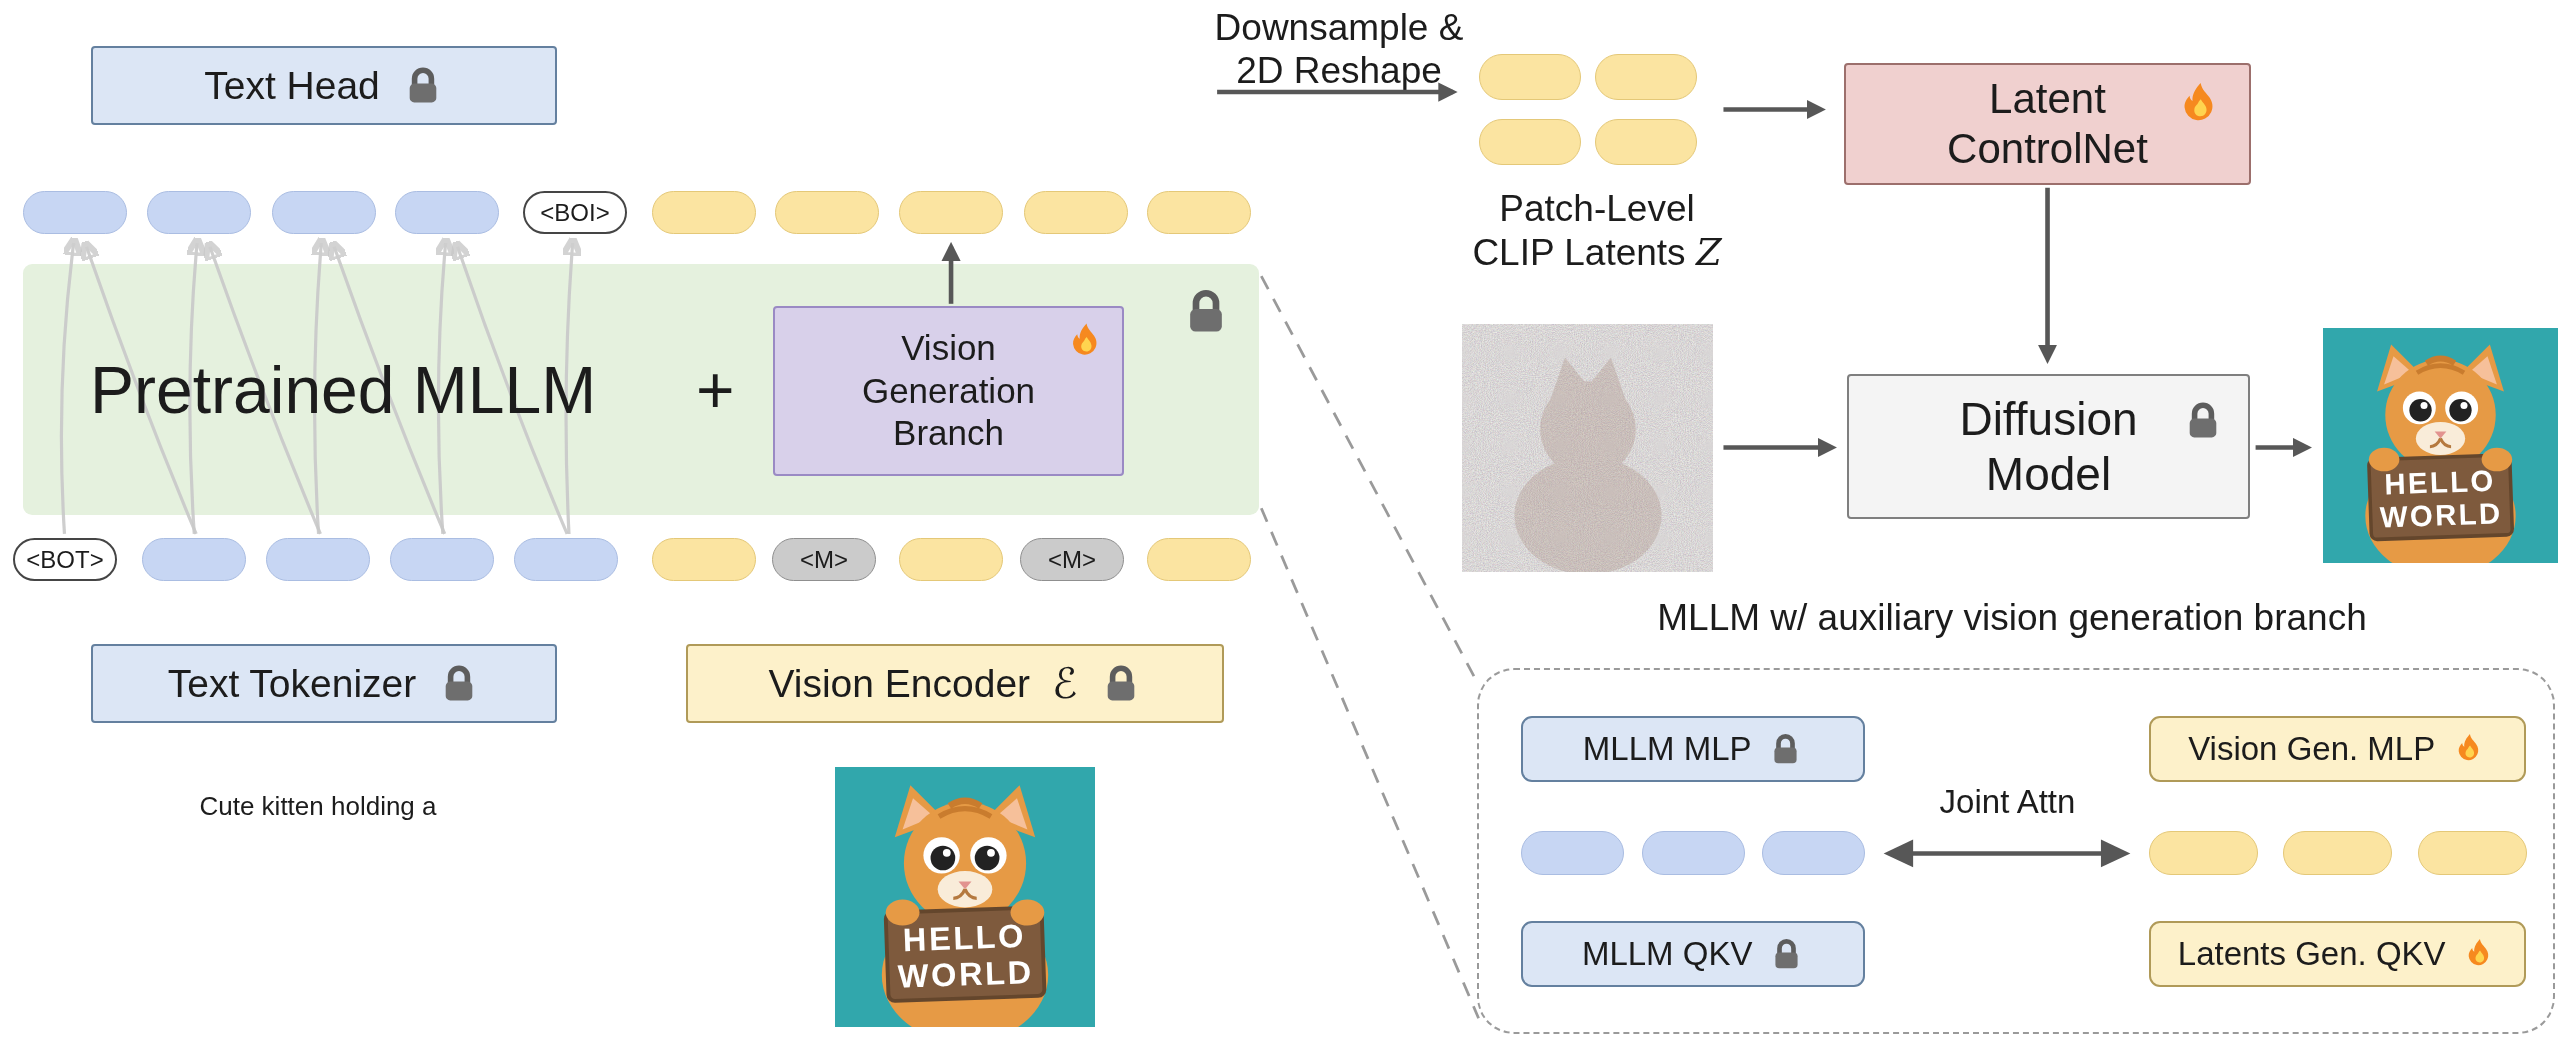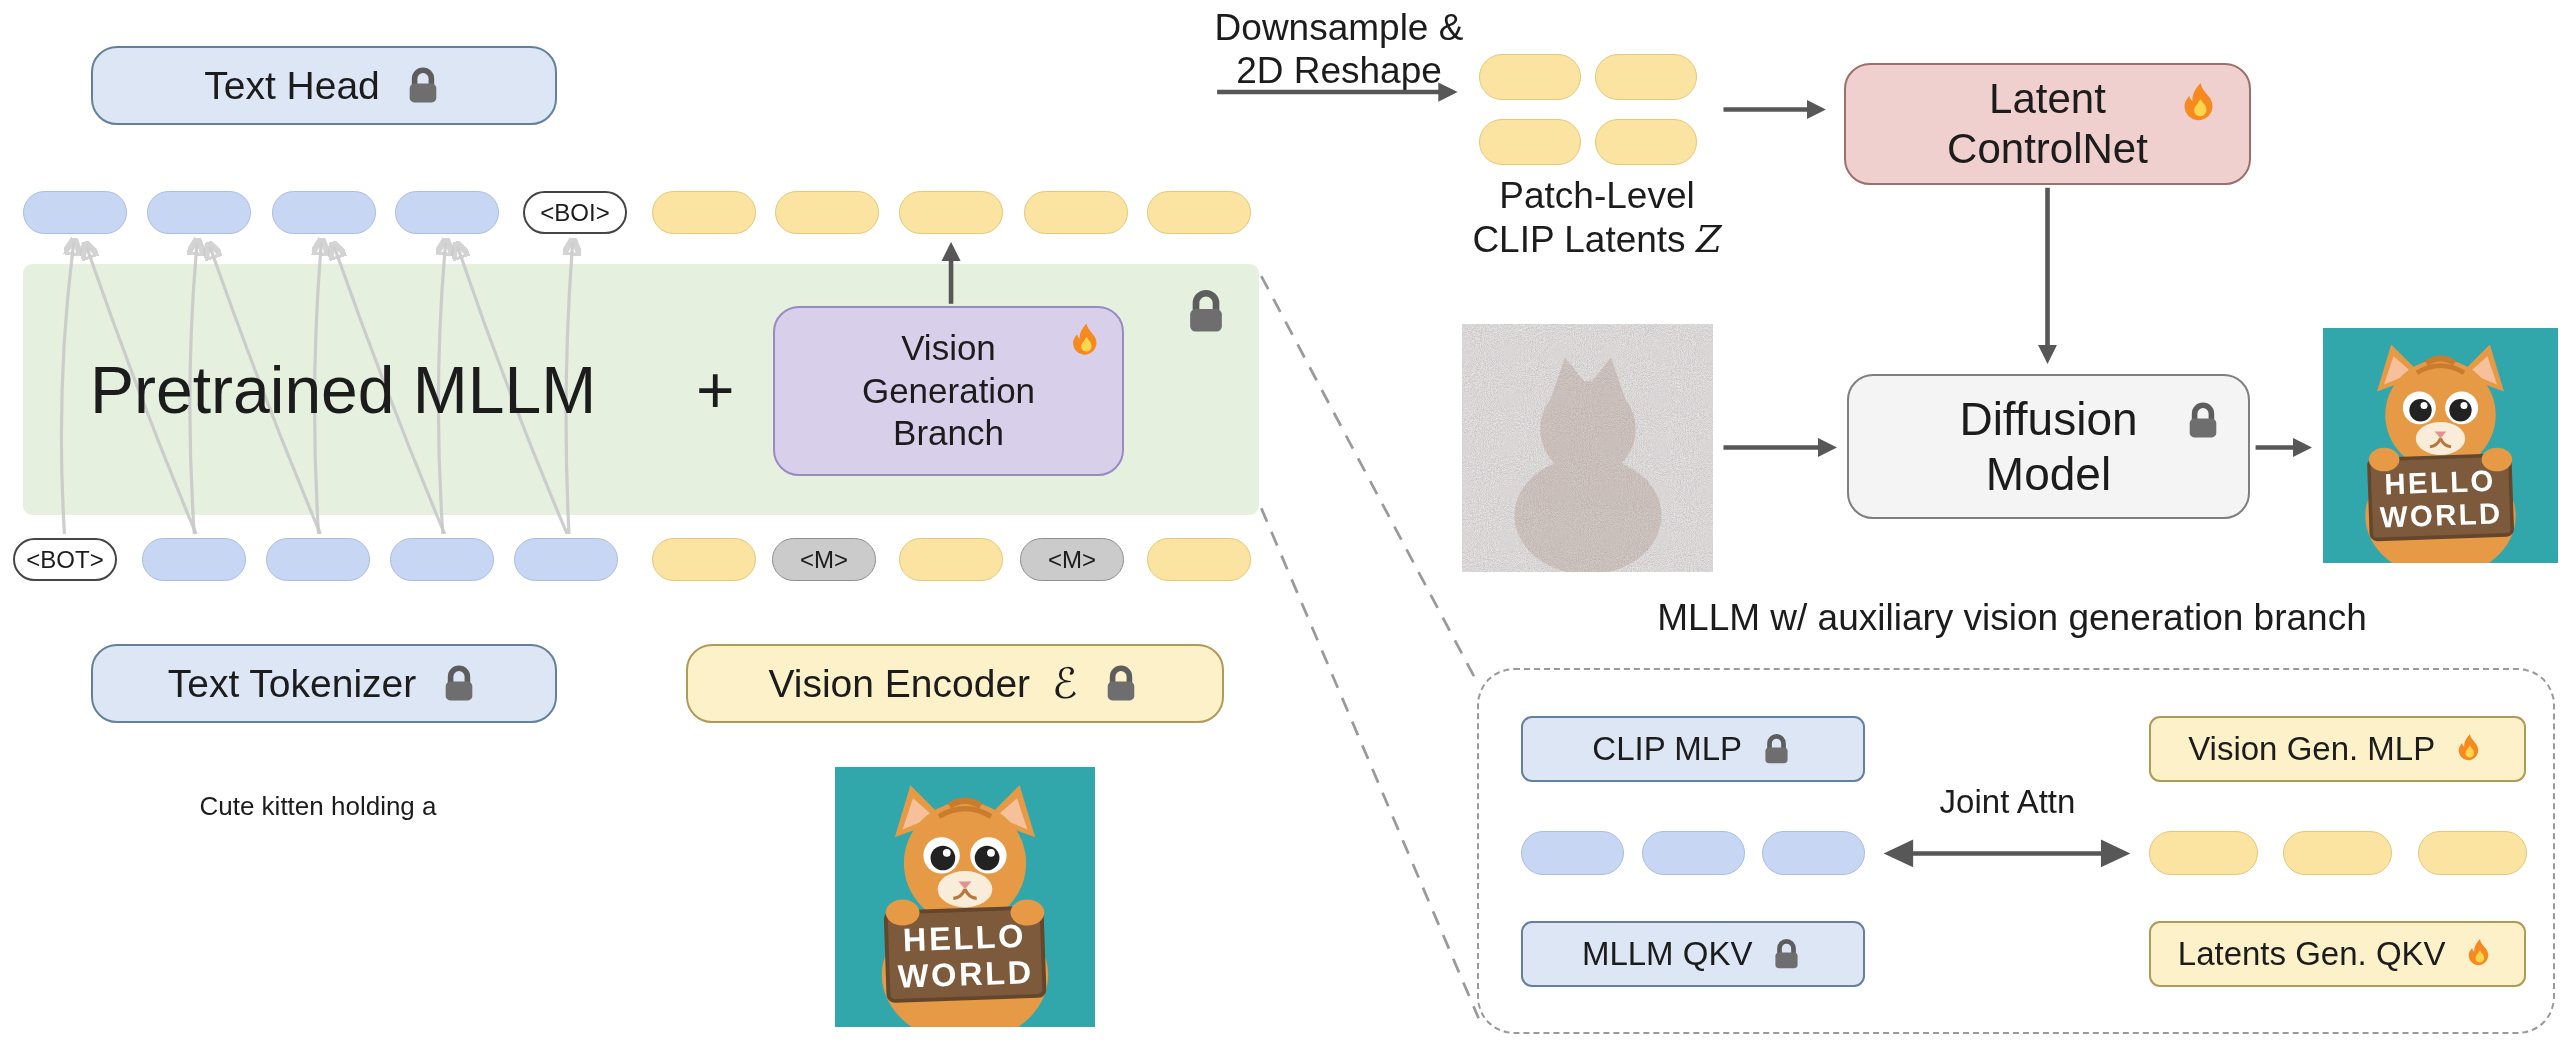--- a/index.html
+++ b/index.html
@@ -1,21 +1,21 @@
 <!DOCTYPE html>
 <html style="font-size:14.7px"><head>
 <meta charset="utf-8">
 <style>
   *{margin:0;padding:0;box-sizing:border-box}
   html,body{background:#fff}
   body{font-family:"Liberation Sans","DejaVu Sans",sans-serif;color:#1c1c1c}
   .canvas{position:relative;width:2576px;height:1044px;background:#fff;overflow:hidden}
   .abs{position:absolute}
   .fullsvg{position:absolute;left:0;top:0;pointer-events:none}
-  .module{position:absolute;display:flex;align-items:center;justify-content:center;gap:22px;border-radius:26px;border:2.8px solid;font-size:39px}
+  .module{position:absolute;display:flex;align-items:center;justify-content:center;gap:22px;border-radius:4px;border:2.8px solid;font-size:39px}
   .m-blue{background:#dce6f5;border-color:#64809f}
   .m-yellow{background:#fdf1ca;border-color:#b09a58}
   .m-pink{background:#f0d0cf;border-color:#9c6f6c;font-size:42px}
   .m-gray{background:#f4f4f4;border-color:#7f7f7f;font-size:46px}
   .m-purple{background:#d8d0ea;border-color:#9a8ac4;font-size:35px}
   .m-small{font-size:33px;border-radius:11px;gap:16.6px}
   .pill{position:absolute;width:104px;height:43px;border-radius:22px;border:1.8px solid}
   .p-blue{background:#c7d6f3;border-color:#aabde2}
   .p-yellow{background:#fbe4a1;border-color:#e4c878}
   .p-gray{background:#cbcbcb;border-color:#8f8f8f}
@@ -180,21 +180,21 @@
   <div class="t two-line" style="left:1132px;top:5.5px;width:414px;font-size:37px">
     <div>Downsample &amp;</div>
     <div>2D Reshape</div>
   </div>
 
   <div class="cell" style="left:1479px;top:54px"></div>
   <div class="cell" style="left:1595px;top:54px"></div>
   <div class="cell" style="left:1479px;top:119px"></div>
   <div class="cell" style="left:1595px;top:119px"></div>
 
-  <div class="t two-line" style="left:1422px;top:174px;width:350px;font-size:37px">
+  <div class="t two-line" style="left:1422px;top:187px;width:350px;font-size:37px">
     <div>Patch-Level</div>
     <div>
       <span>CLIP Latents</span>
       <span class="mathz">Z</span>
     </div>
   </div>
 
   <div class="module m-pink" style="left:1844px;top:63px;width:407px;height:122px">
     <div class="center-col two-line">
       <div>Latent</div>
@@ -239,21 +239,21 @@
 
   <svg class="abs" style="left:2323px;top:328px" width="235" height="235" viewBox="0 0 255 255">
       <use href="#cat-pic" xlink:href="#cat-pic"></use>
     </svg>
 
   <div class="t" style="left:1464px;top:597px;width:1096px;font-size:37px">MLLM w/ auxiliary vision generation branch</div>
 
   <div class="panel" style="left:1477px;top:668px;width:1078px;height:366px"></div>
 
   <div class="module m-blue m-small" style="left:1521px;top:716px;width:344px;height:66px">
-    <span>CLIP MLP</span>
+    <span>MLLM MLP</span>
     <svg class="icon icon-sm" viewBox="0 0 38 38" width="35" height="35">
         <use href="#icon-lock" xlink:href="#icon-lock"></use>
       </svg>
   </div>
   <div class="module m-yellow m-small" style="left:2149px;top:716px;width:377px;height:66px">
     <span>Vision Gen. MLP</span>
     <svg class="icon icon-sm" viewBox="0 0 38 38" width="35" height="35">
         <use href="#icon-flame" xlink:href="#icon-flame"></use>
       </svg>
   </div>

